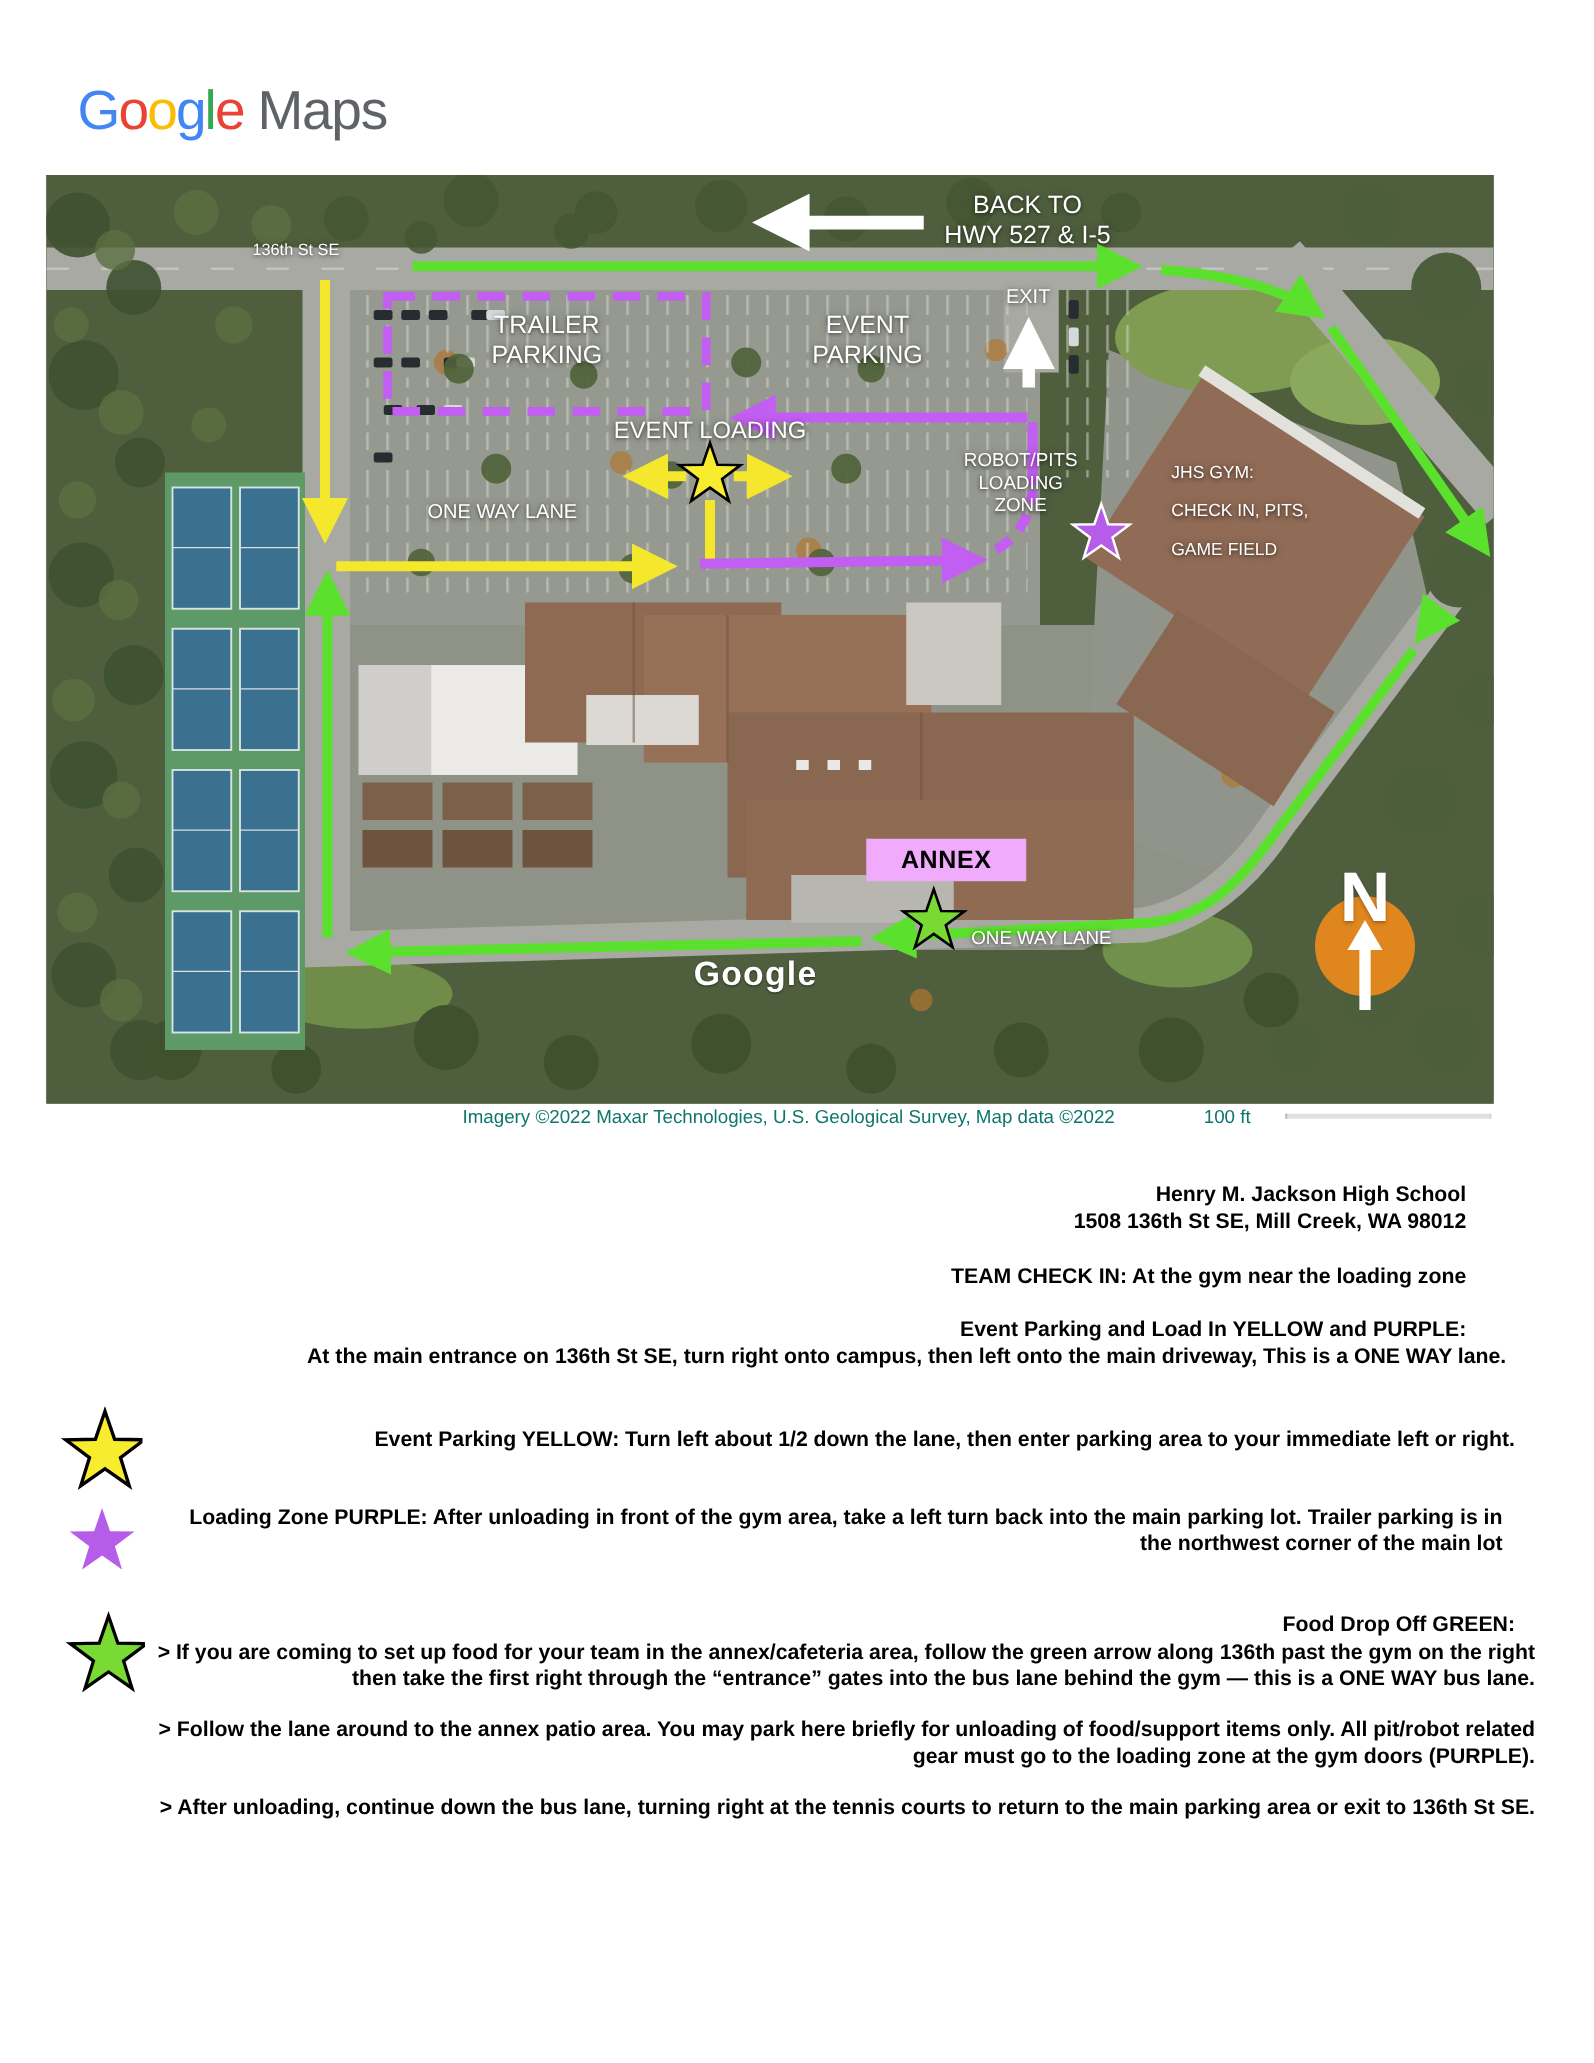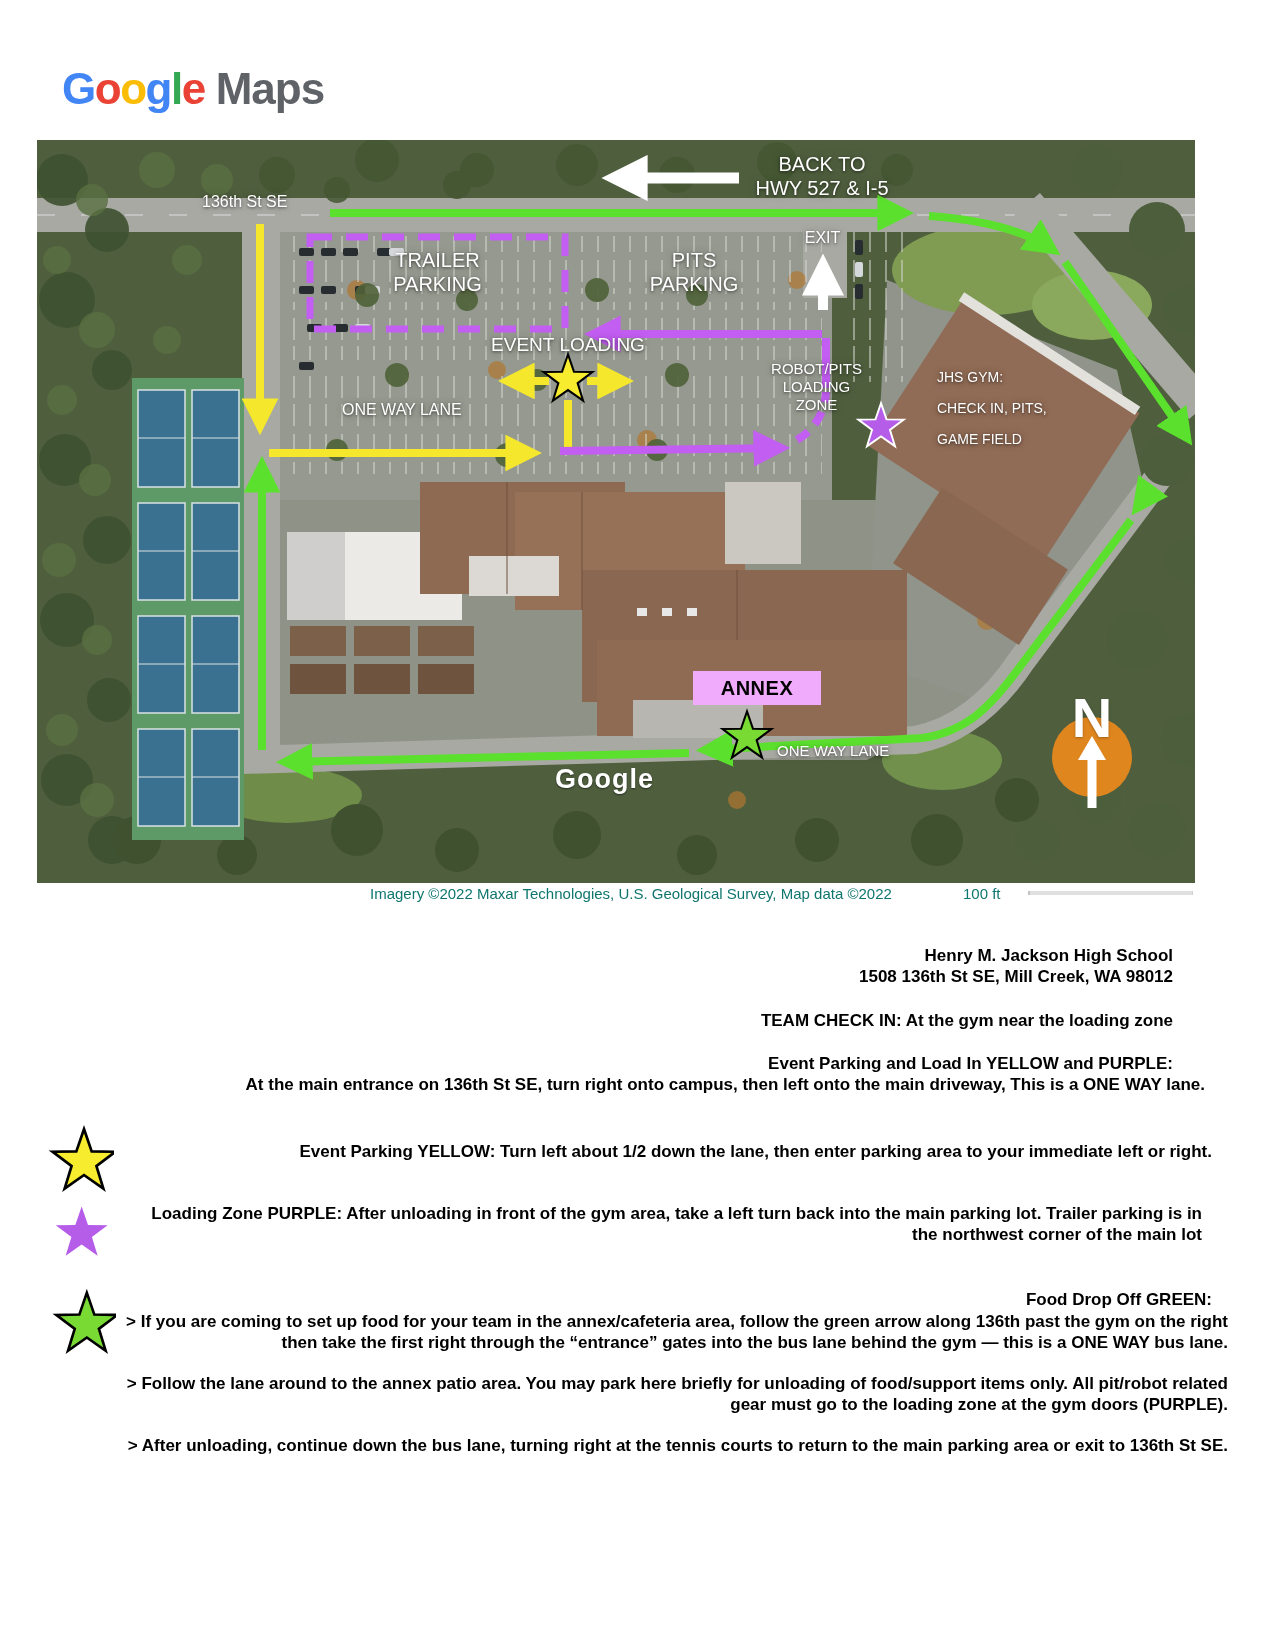--- a/index.html
+++ b/index.html
@@ -1,19 +1,19 @@
 <!DOCTYPE html>
 <html><head>
 <meta charset="utf-8">
 <style>
   html,body{margin:0;padding:0;background:#fff;}
   #page{position:relative;width:1275px;height:1650px;background:#fff;overflow:hidden;
         font-family:"Liberation Sans",sans-serif;}
   
-  #logo{position:absolute;left:62px;top:64px;font-size:44px;font-weight:bold;letter-spacing:-1.5px;white-space:nowrap;text-align:right;}
+  #logo{position:absolute;left:62px;top:64px;font-size:44px;font-weight:normal;letter-spacing:-1.5px;white-space:nowrap;text-align:right;}
   .lg-b{color:#4285F4}.lg-r{color:#EA4335}.lg-y{color:#FBBC05}.lg-g{color:#34A853}
   .lg-maps{color:#5F6368;margin-left:11px;letter-spacing:-1px;}
   
   #map{position:absolute;left:37px;top:140px;width:1158px;height:743px;background:#53634a;overflow:hidden;}
   .layer{position:absolute;left:0;top:0;}
   .maplabel{position:absolute;color:#fff;font-weight:normal;line-height:1.2;white-space:nowrap;
             text-shadow:0 1px 3px rgba(0,0,0,.55),0 0 8px rgba(0,0,0,.25);z-index:4;}
   .center{text-align:center;}
   #annex-box{position:absolute;display:flex;align-items:center;justify-content:center;
              font-weight:bold;color:#000;z-index:4;letter-spacing:.5px;}
@@ -292,28 +292,28 @@
         <circle cx="1055" cy="617" r="40" fill="#E0861F"></circle>
         <polygon points="1041,620 1069,620 1055,596" fill="#fff"></polygon>
         <rect x="1050.5" y="620" width="9" height="48" fill="#fff"></rect>
       </g>
     </svg>
 
     <div class="maplabel center" style="left:660px;top:12px;width:250px;font-size:20px">
       <div>BACK TO</div>
       <div>HWY 527 &amp; I-5</div>
     </div>
-    <div class="maplabel" style="left:165px;top:52px;font-size:16px">136th St SE</div>
+    <div class="maplabel" style="left:165px;top:52px;font-size:13px">136th St SE</div>
     <div class="maplabel center" style="left:748px;top:88px;width:75px;font-size:16px">EXIT</div>
     <div class="maplabel center" style="left:273px;top:108px;width:255px;font-size:20px">
       <div>TRAILER</div>
       <div>PARKING</div>
     </div>
     <div class="maplabel center" style="left:577px;top:108px;width:160px;font-size:20px">
-      <div>PITS</div>
+      <div>EVENT</div>
       <div>PARKING</div>
     </div>
     <div class="maplabel center" style="left:420px;top:194px;width:222px;font-size:19px">EVENT LOADING</div>
     <div class="maplabel" style="left:305px;top:260px;font-size:16px">ONE WAY LANE</div>
     <div class="maplabel center" style="left:722px;top:220px;width:115px;font-size:15px">
       <div>ROBOT/PITS</div>
       <div>LOADING</div>
       <div>ZONE</div>
     </div>
     <div class="maplabel" style="left:900px;top:222px;font-size:14px;line-height:31px">

